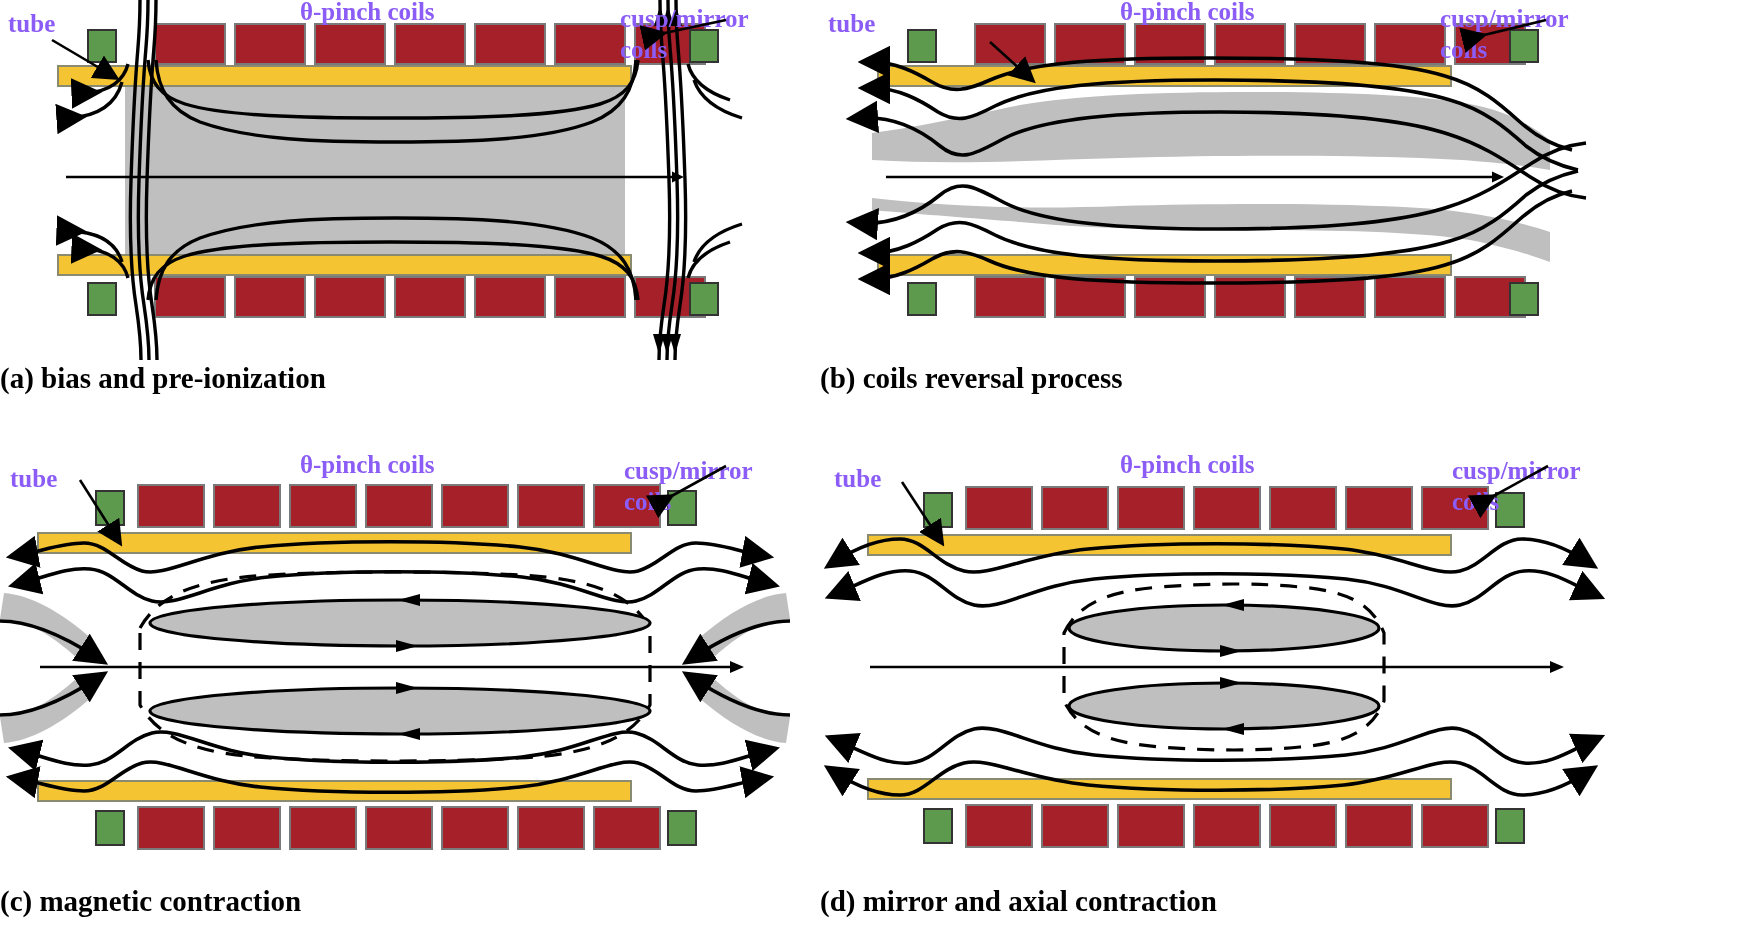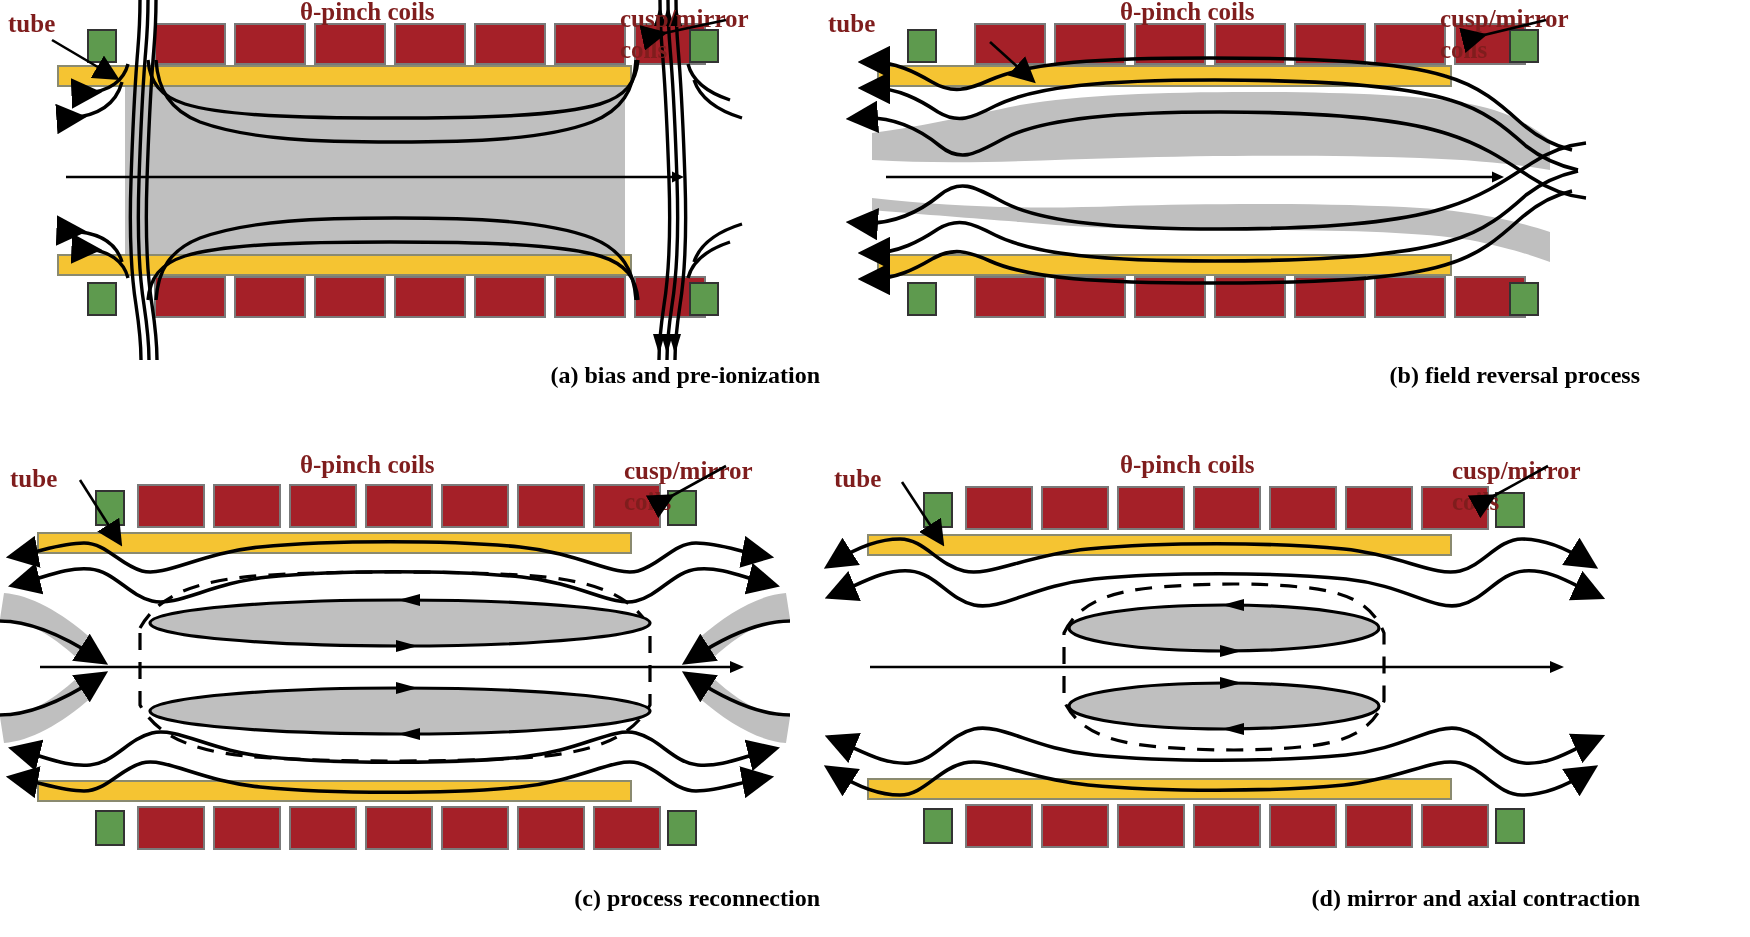--- a/index.html
+++ b/index.html
@@ -1,21 +1,21 @@
 <!DOCTYPE html>
 <html><head>
 <meta charset="utf-8">
 <style>
   html,body{margin:0;padding:0;background:#fff;}
   body{width:1750px;height:937px;font-family:"Liberation Serif",serif;overflow:hidden;}
   #stage{position:relative;width:1750px;height:937px;background:#fff;}
   .panel{position:absolute;}
   .panel-svg{display:block;}
-  .caption{position:absolute;width:100%;text-align:right;font-family:"Liberation Serif",serif;font-weight:bold;font-size:24px;color:#000;white-space:nowrap;margin-left:30px;}
-  .lbl{position:absolute;font-family:"Liberation Serif",serif;font-weight:bold;font-size:25px;color:#7f1d1d;white-space:nowrap;}
+  .caption{position:absolute;width:100%;text-align:left;font-family:"Liberation Serif",serif;font-weight:bold;font-size:29px;color:#000;white-space:nowrap;}
+  .lbl{position:absolute;font-family:"Liberation Serif",serif;font-weight:bold;font-size:25px;color:#8b5cf6;white-space:nowrap;}
   .lbl2{line-height:1.25;font-family:Liberation Serif, serif;}
 </style>
 </head>
 <body>
 
 <div id="stage">
 
   <div class="panel" style="left:0px;top:0px;width:790px;height:360px;">
     <svg class="panel-svg" width="790" height="360" viewBox="0 0 790 360">
 
@@ -177,21 +177,21 @@
           <path d="M9,0 L0,4.5 L9,9 z" fill="#000"></path>
         </marker>
       </defs>
     </svg>
     <div class="lbl" style="left:300px;top:-2px;">θ-pinch coils</div>
     <div class="lbl" style="left:8px;top:10px;">tube</div>
     <div class="lbl lbl2" style="left:620px;top:3px;">
       <span>cusp/mirror</span><br>
       <span>coils</span>
     </div>
-    <div class="caption" style="left:0px;top:362px;">(b) field reversal process</div>
+    <div class="caption" style="left:0px;top:362px;">(b) coils reversal process</div>
   </div>
 
   <div class="panel" style="left:0px;top:443px;width:790px;height:440px;">
     <svg class="panel-svg" width="790" height="440" viewBox="0 0 790 440">
 
       <g fill="#BFBFBF" stroke="none">
         <path d="M4,150 C30,152 60,168 92,196 L78,216 C50,190 24,176 0,176 Z"></path>
         <path d="M786,150 C760,152 730,168 698,196 L712,216 C740,190 766,176 790,176 Z"></path>
         <path d="M4,300 C30,298 60,282 92,254 L78,234 C50,260 24,274 0,274 Z"></path>
         <path d="M786,300 C760,298 730,282 698,254 L712,234 C740,260 766,274 790,274 Z"></path>
@@ -266,21 +266,21 @@
           <path d="M0,0 L9,4.5 L0,9 z" fill="#000"></path>
         </marker>
       </defs>
     </svg>
     <div class="lbl" style="left:300px;top:8px;">θ-pinch coils</div>
     <div class="lbl" style="left:10px;top:22px;">tube</div>
     <div class="lbl lbl2" style="left:624px;top:12px;">
       <span>cusp/mirror</span><br>
       <span>coils</span>
     </div>
-    <div class="caption" style="left:0px;top:442px;">(c) process reconnection</div>
+    <div class="caption" style="left:0px;top:442px;">(c) magnetic contraction</div>
   </div>
 
   <div class="panel" style="left:820px;top:443px;width:790px;height:440px;">
     <svg class="panel-svg" width="790" height="440" viewBox="0 0 790 440">
 
       <rect x="48" y="92" width="583" height="20" fill="#F5C432" stroke="#8a8a70" stroke-width="2"></rect>
       <rect x="48" y="336" width="583" height="20" fill="#F5C432" stroke="#8a8a70" stroke-width="2"></rect>
 
       <g>
         <rect x="146" y="44" width="66" height="42" fill="#A52028" stroke="#7a7a7a" stroke-width="2"></rect>

